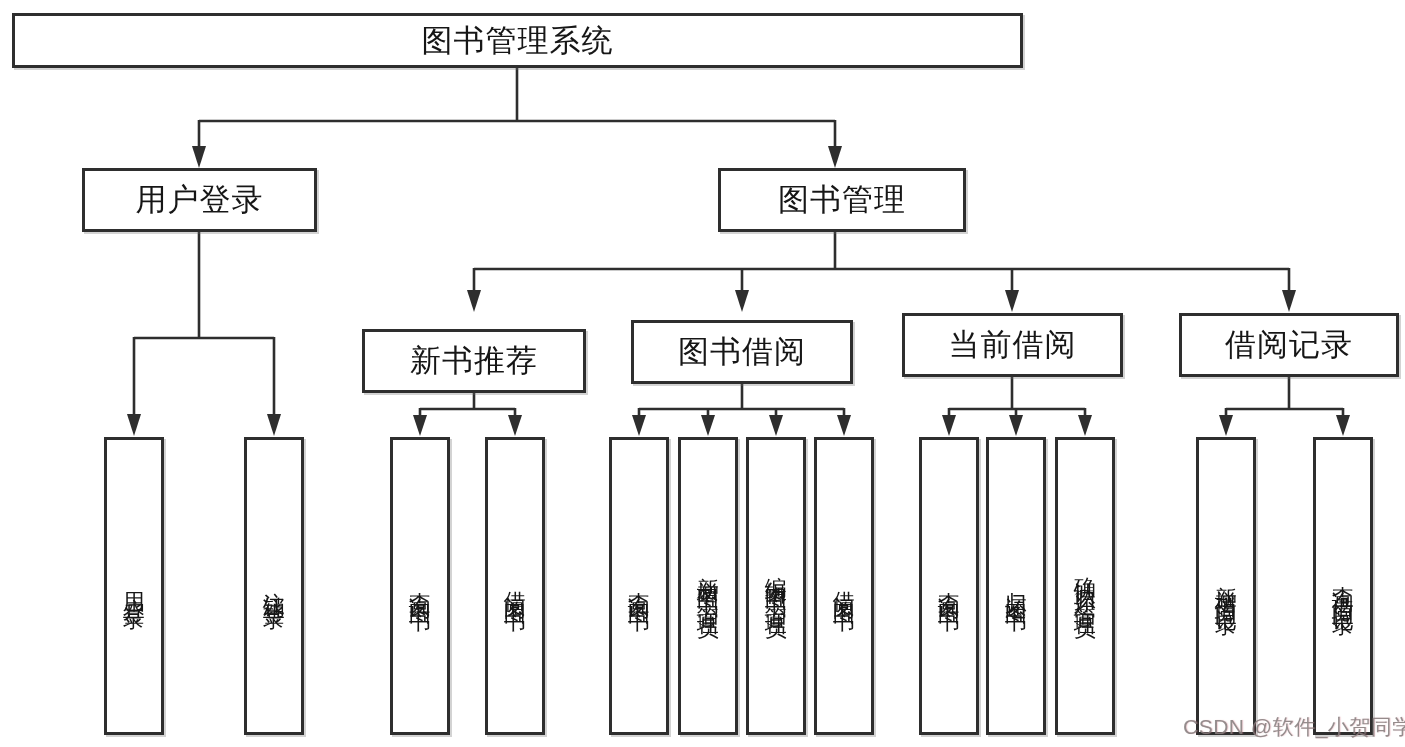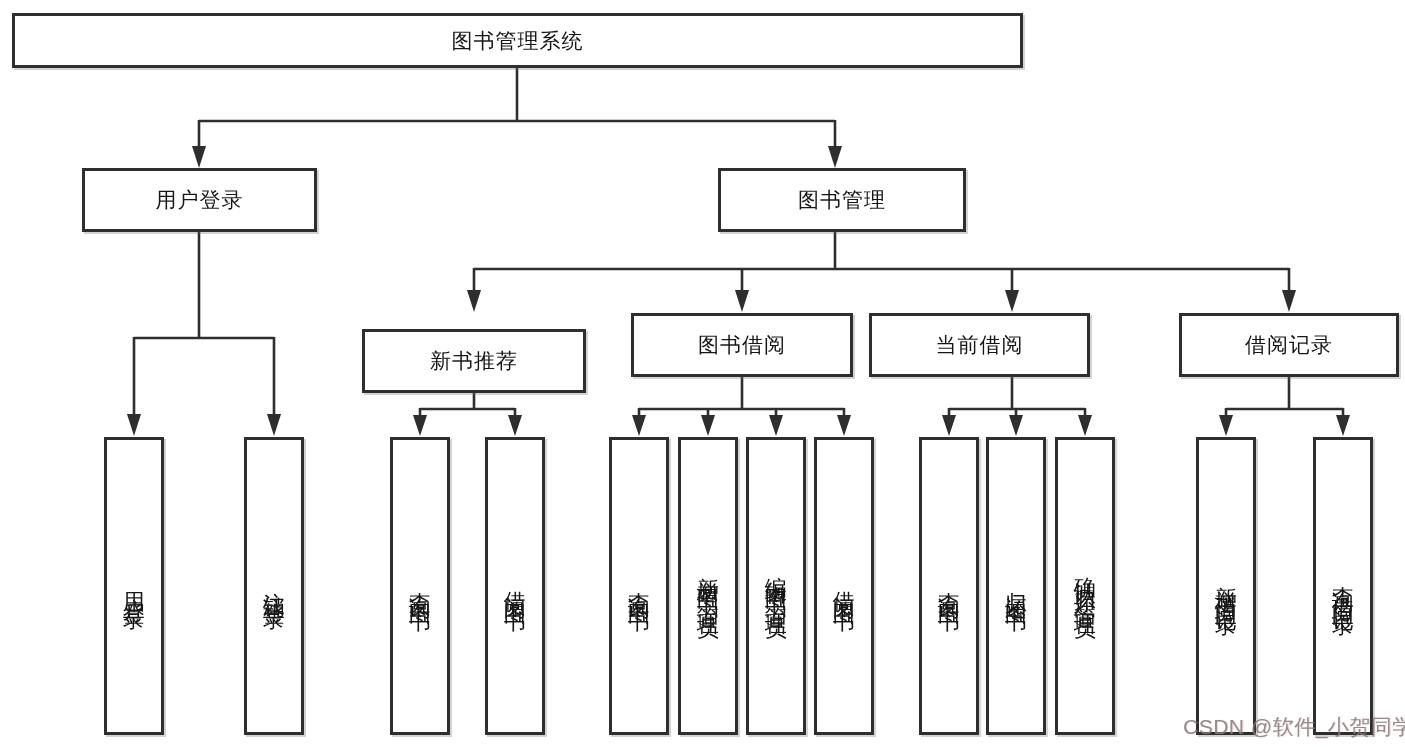--- a/index.html
+++ b/index.html
@@ -6,21 +6,21 @@
   .stage{
     position:relative;width:1405px;height:747px;background:#ffffff;
     font-family:"Liberation Sans","DejaVu Sans",sans-serif;overflow:hidden;
   }
   .connectors{position:absolute;left:0;top:0;width:1405px;height:747px;}
   .node{
     position:absolute;box-sizing:border-box;border:3px solid #2e2e2e;background:#ffffff;
     display:flex;align-items:center;justify-content:center;
     color:#161616;box-shadow:2px 2px 0 rgba(110,110,110,.30);
   }
-  .hnode{font-size:21px;letter-spacing:1px;}
+  .hnode{font-size:31px;letter-spacing:1px;}
   .leaf span{
     writing-mode:vertical-rl;text-orientation:mixed;
     font-size:22px;letter-spacing:6px;line-height:1.25;white-space:nowrap;
   }
   .watermark{
     position:absolute;left:1183px;top:713px;font-size:21px;letter-spacing:0.5px;
     color:rgba(132,124,124,0.85);text-shadow:1px 0 1px rgba(214,125,140,0.35);
     white-space:nowrap;z-index:6;
   }
 </style>
@@ -78,24 +78,24 @@
   <div class="node hnode" style="left:82px;top:168px;width:235px;height:64px;">
     <span>用户登录</span>
   </div>
   <div class="node hnode" style="left:718px;top:168px;width:248px;height:64px;">
     <span>图书管理</span>
   </div>
 
   <div class="node hnode" style="left:362px;top:329px;width:224px;height:64px;">
     <span>新书推荐</span>
   </div>
-  <div class="node hnode" style="left:631px;top:313px;width:222px;height:64px;">
+  <div class="node hnode" style="left:631px;top:320px;width:222px;height:64px;">
     <span>图书借阅</span>
   </div>
-  <div class="node hnode" style="left:869px;top:313px;width:221px;height:64px;">
+  <div class="node hnode" style="left:902px;top:313px;width:221px;height:64px;">
     <span>当前借阅</span>
   </div>
   <div class="node hnode" style="left:1179px;top:313px;width:220px;height:64px;justify-content:center;">
     <span>借阅记录</span>
   </div>
 
   <div class="node leaf" style="left:104px;top:437px;width:60px;height:298px;">
     <span>用户登录</span>
   </div>
   <div class="node leaf" style="left:244px;top:437px;width:60px;height:298px;">

